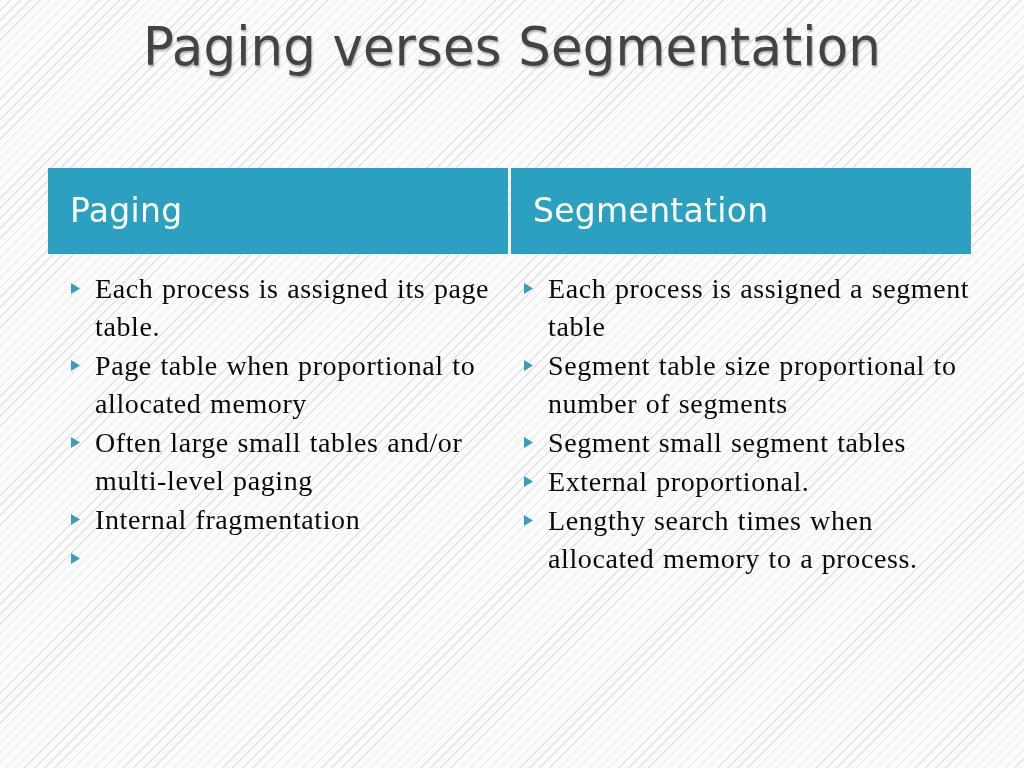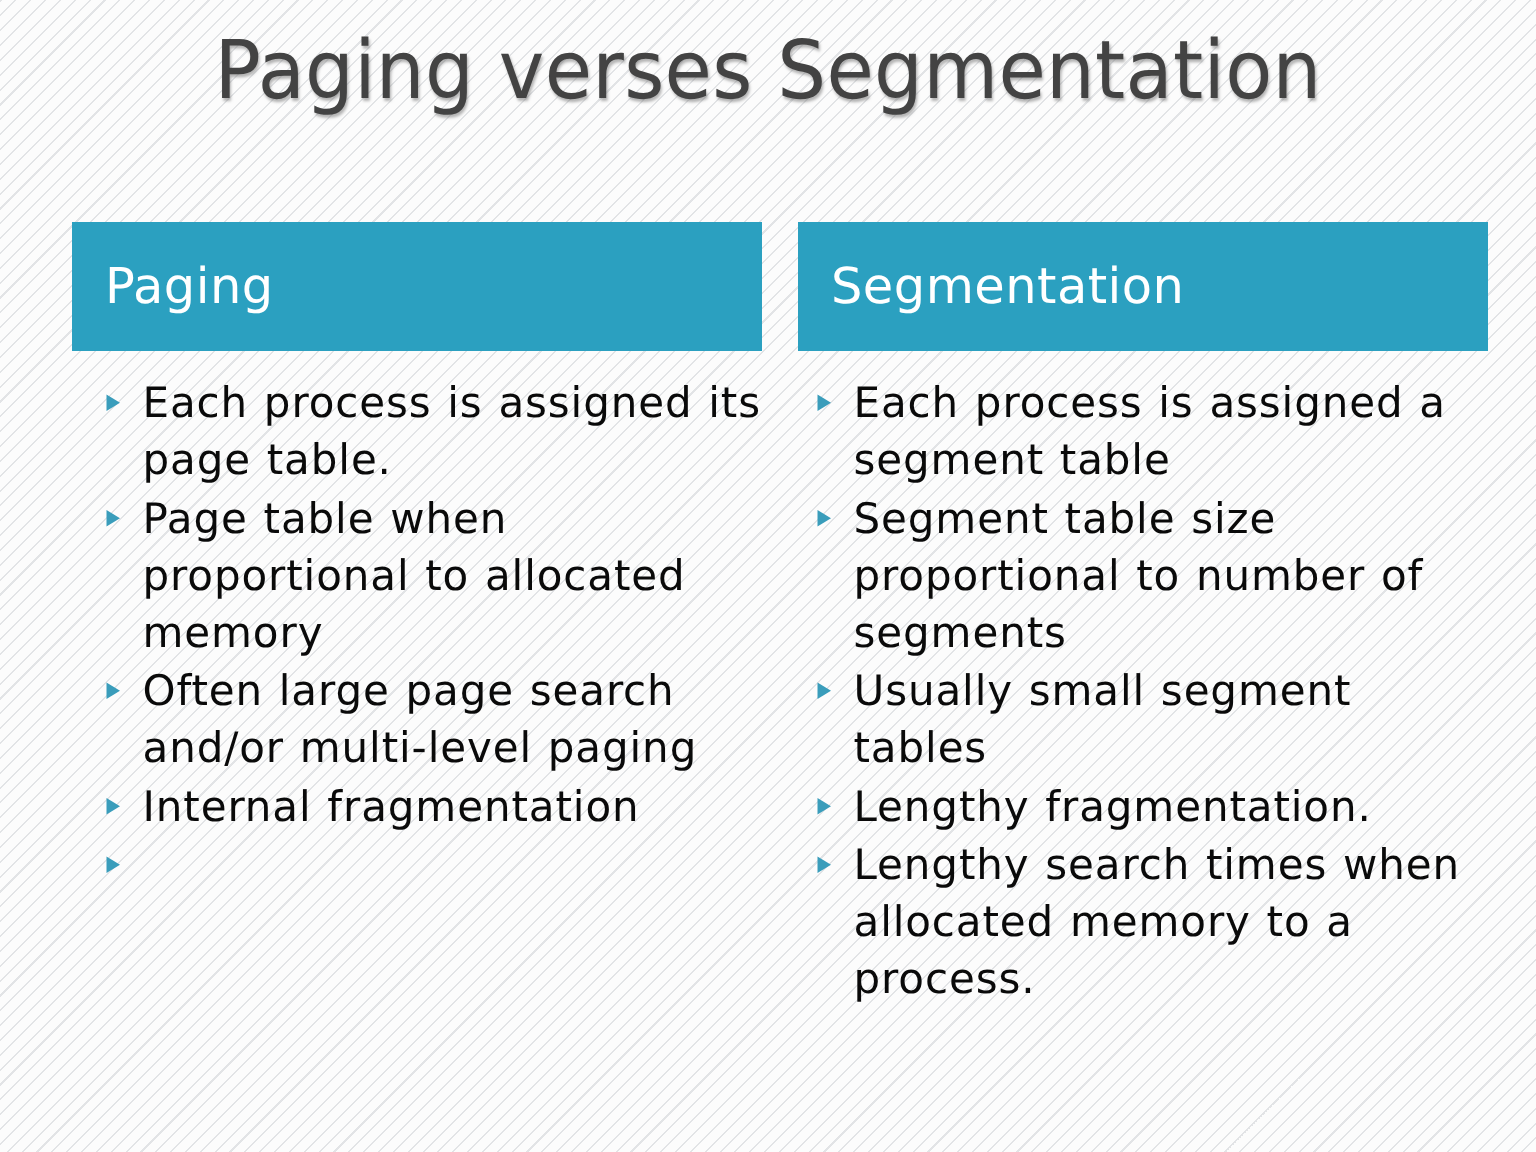--- a/index.html
+++ b/index.html
@@ -43,24 +43,24 @@
     letter-spacing: 0.2px;
     text-shadow: 1px 2px 2px rgba(120,120,120,0.55);
     white-space: nowrap;
     transform: scaleX(0.95);
     transform-origin: center top;
   }
 
   .columns {
     position: absolute;
     left: 48px;
-    top: 148px;
+    top: 168px;
     width: 924px;
     display: flex;
-    gap: 24px;
+    gap: 3px;
   }
 
   .column {
     width: 460px;
     flex: 0 0 460px;
   }
 
   .col-header {
     height: 86px;
     background: #2ba0c0;
@@ -81,20 +81,21 @@
     list-style: none;
     margin: 0;
     padding: 16px 0 0 0;
   }
 
   .bullet-item {
     display: flex;
     align-items: flex-start;
     margin: 0 0 1px 0;
     padding: 0;
+    font-family: Liberation Serif, serif;
   }
 
   .bullet-marker {
     flex: 0 0 auto;
     width: 16px;
     margin: 12px 9px 0 22px;
     color: #3a9dbb;
     font-size: 15px;
     line-height: 10px;
   }
@@ -142,21 +143,21 @@
               </svg>
           </span>
           <span class="bullet-text">Page table when proportional to allocated memory</span>
         </li>
         <li class="bullet-item">
           <span class="bullet-marker">
             <svg width="11" height="13" viewBox="0 0 11 13">
                 <path d="M1 1 L10 6.5 L1 12 Z" fill="#3a9dbb"></path>
               </svg>
           </span>
-          <span class="bullet-text">Often large page search and/or multi-level paging</span>
+          <span class="bullet-text">Often large small tables and/or multi-level paging</span>
         </li>
         <li class="bullet-item">
           <span class="bullet-marker">
             <svg width="11" height="13" viewBox="0 0 11 13">
                 <path d="M1 1 L10 6.5 L1 12 Z" fill="#3a9dbb"></path>
               </svg>
           </span>
           <span class="bullet-text">Internal fragmentation</span>
         </li>
         <li class="bullet-item">
@@ -189,29 +190,29 @@
               </svg>
           </span>
           <span class="bullet-text">Segment table size proportional to number of segments</span>
         </li>
         <li class="bullet-item">
           <span class="bullet-marker">
             <svg width="11" height="13" viewBox="0 0 11 13">
                 <path d="M1 1 L10 6.5 L1 12 Z" fill="#3a9dbb"></path>
               </svg>
           </span>
-          <span class="bullet-text">Usually small segment tables</span>
-        </li>
-        <li class="bullet-item">
-          <span class="bullet-marker">
-            <svg width="11" height="13" viewBox="0 0 11 13">
-                <path d="M1 1 L10 6.5 L1 12 Z" fill="#3a9dbb"></path>
-              </svg>
-          </span>
-          <span class="bullet-text">Lengthy fragmentation.</span>
+          <span class="bullet-text">Segment small segment tables</span>
+        </li>
+        <li class="bullet-item">
+          <span class="bullet-marker">
+            <svg width="11" height="13" viewBox="0 0 11 13">
+                <path d="M1 1 L10 6.5 L1 12 Z" fill="#3a9dbb"></path>
+              </svg>
+          </span>
+          <span class="bullet-text">External proportional.</span>
         </li>
         <li class="bullet-item">
           <span class="bullet-marker">
             <svg width="11" height="13" viewBox="0 0 11 13">
                 <path d="M1 1 L10 6.5 L1 12 Z" fill="#3a9dbb"></path>
               </svg>
           </span>
           <span class="bullet-text">Lengthy search times when allocated memory to a process.</span>
         </li>
       </ul>

